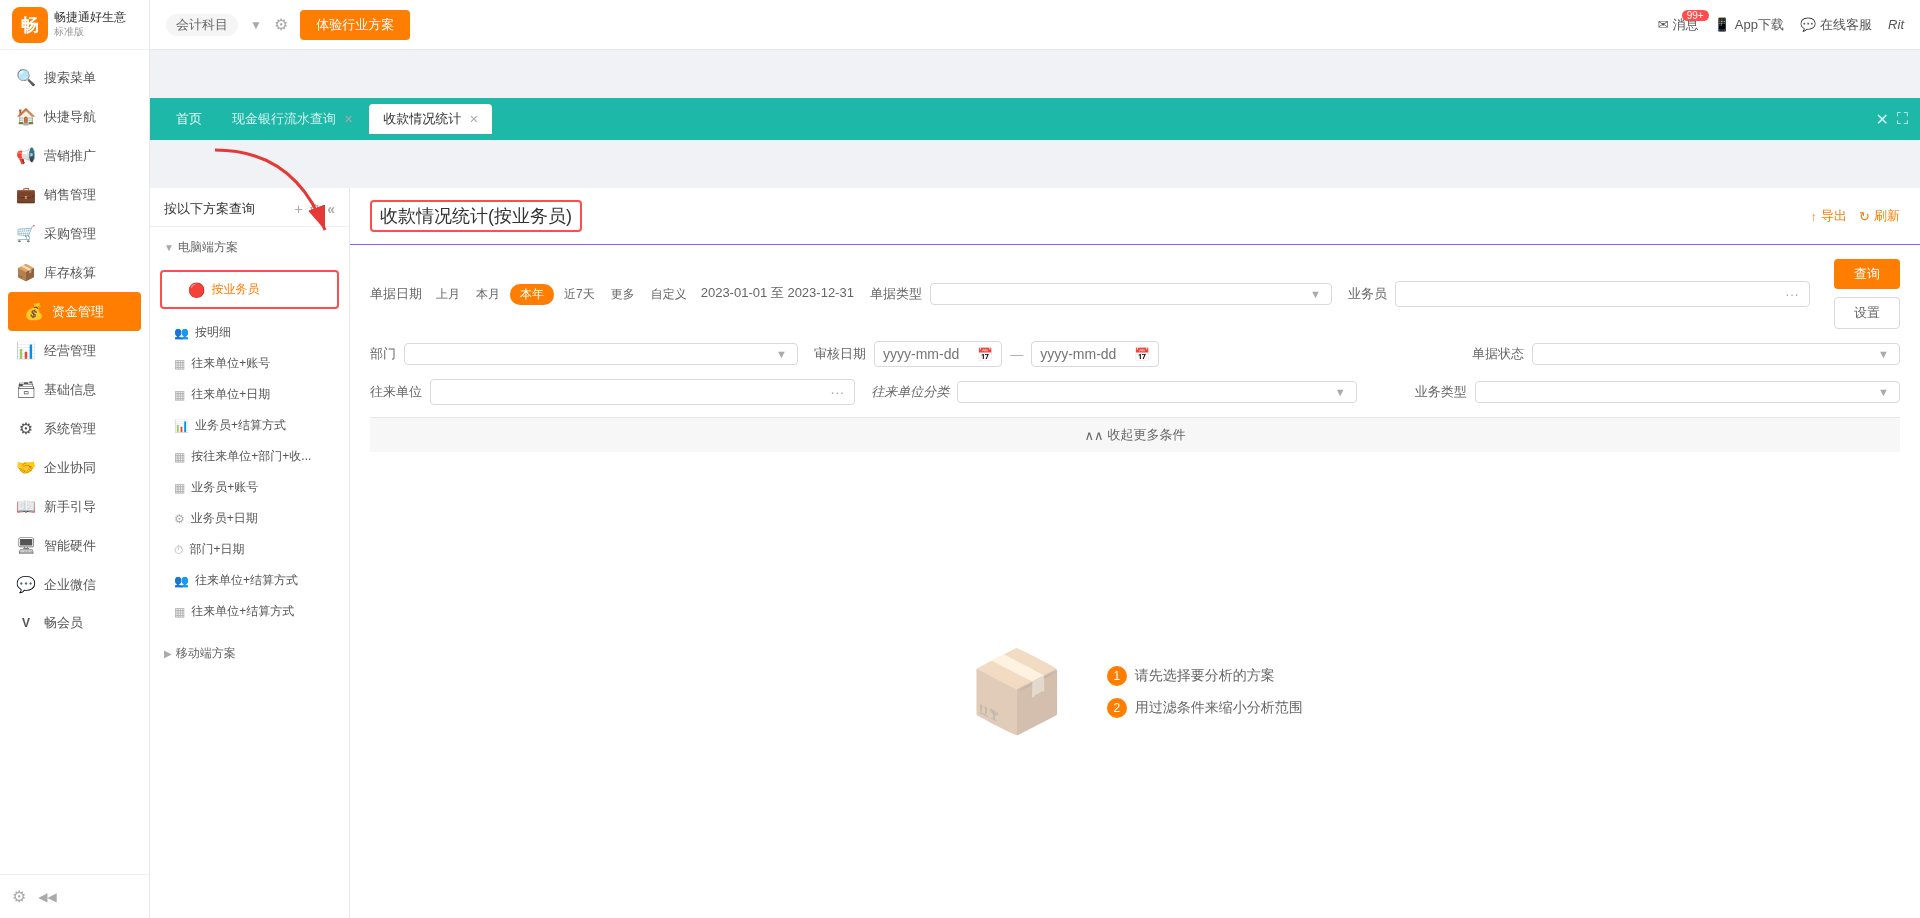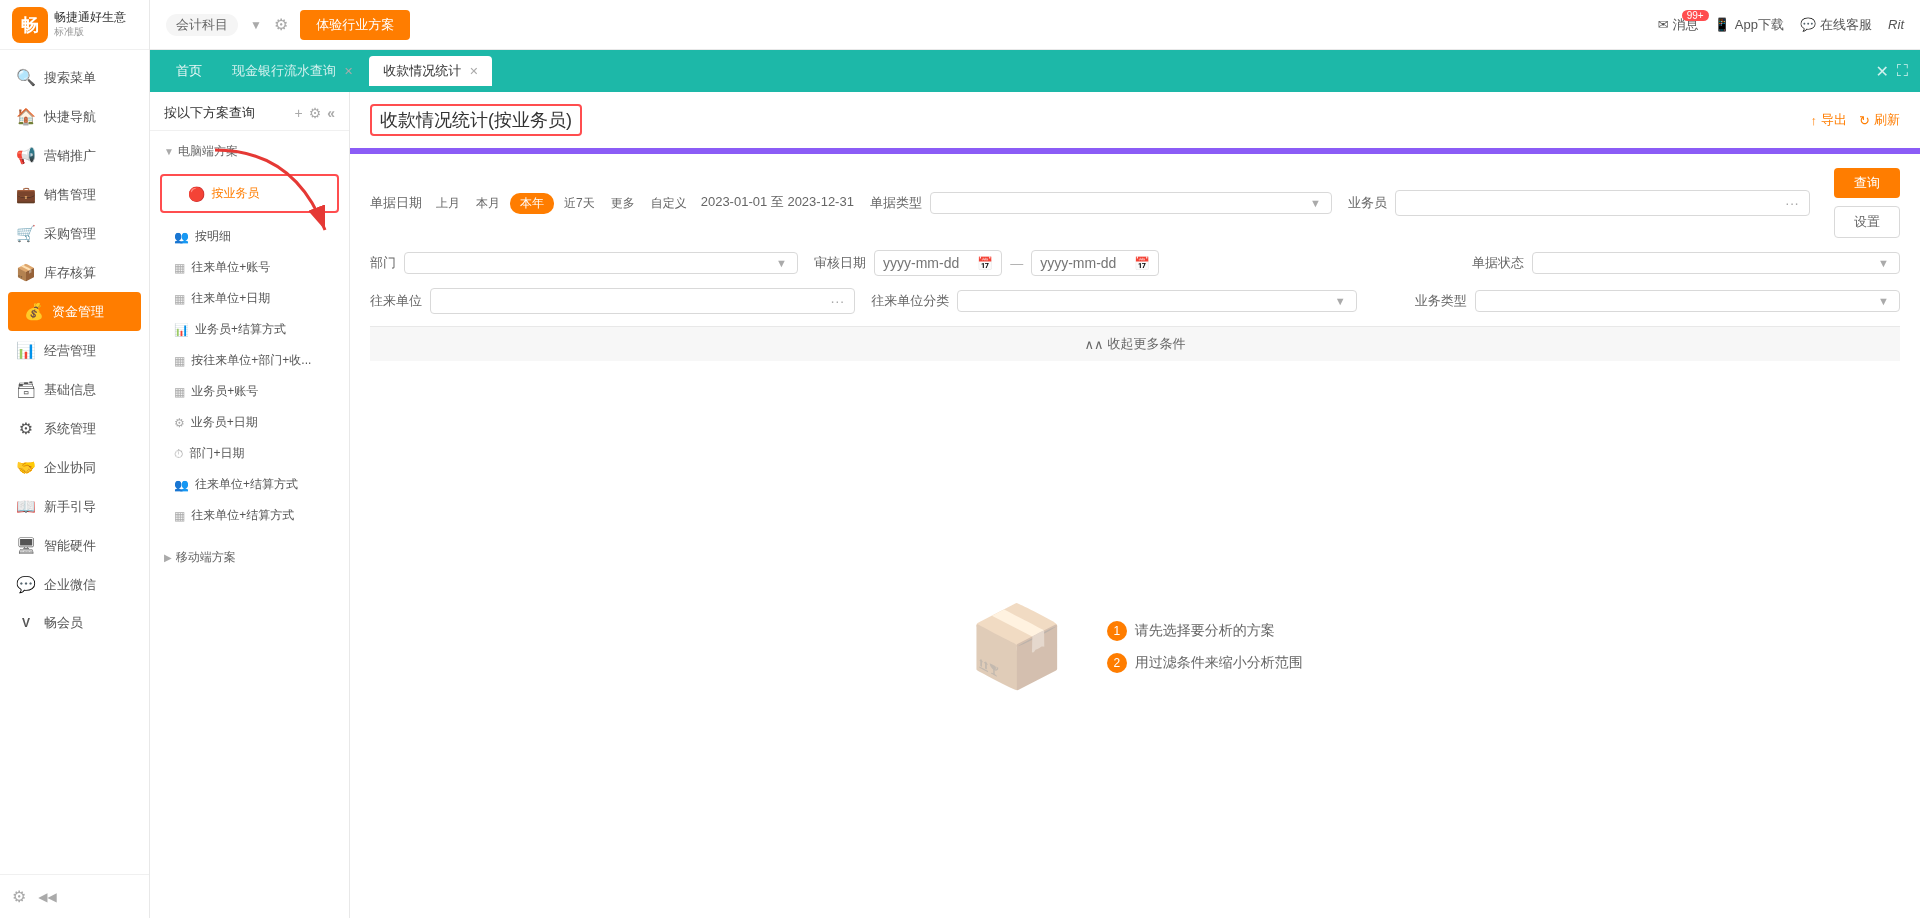--- a/index.html
+++ b/index.html
@@ -16,21 +16,21 @@
     .logo-badge { font-size: 10px; color: #999; }
     .sidebar-nav { flex: 1; overflow-y: auto; padding: 8px 0; }
     .nav-item { display: flex; align-items: center; padding: 10px 16px; cursor: pointer; color: #555; font-size: 13px; gap: 8px; }
     .nav-item.active { background: #ff7d00; color: #fff; border-radius: 4px; margin: 0 8px; }
     .nav-item.active .nav-icon { color: #fff; }
     .nav-icon { font-size: 16px; width: 20px; text-align: center; }
     .sidebar-bottom { padding: 12px; border-top: 1px solid #f0f0f0; display: flex; gap: 12px; align-items: center; }
     .sidebar-bottom-btn { color: #aaa; font-size: 16px; cursor: pointer; }
 
     
-    .main-area { flex: 1; display: flex; flex-direction: column; overflow: hidden; }
+    .main-area { flex: 1; display: flex; flex-direction: column; overflow: hidden; gap: 48px; }
 
     
     .header-bar { height: 50px; background: #fff; display: flex; align-items: center; justify-content: space-between; padding: 0 16px; border-bottom: 1px solid #e8e8e8; flex-shrink: 0; }
     .header-left { display: flex; align-items: center; gap: 12px; }
     .header-breadcrumb { font-size: 13px; color: #666; background: #f5f5f5; padding: 2px 10px; border-radius: 12px; }
     .header-dropdown { color: #aaa; cursor: pointer; font-size: 12px; }
     .header-settings { color: #aaa; cursor: pointer; font-size: 16px; }
     .trial-btn { background: #ff7d00; color: #fff; border: none; border-radius: 4px; padding: 6px 16px; font-size: 13px; cursor: pointer; }
     .header-right { display: flex; align-items: center; gap: 16px; }
     .header-msg { display: flex; align-items: center; gap: 4px; color: #555; font-size: 13px; cursor: pointer; position: relative; }
@@ -63,21 +63,21 @@
     .panel-list-item { display: flex; align-items: center; padding: 7px 14px 7px 24px; gap: 6px; cursor: pointer; font-size: 12px; color: #555; }
     .panel-list-item.active { color: #ff7d00; }
     .panel-item-icon { font-size: 12px; color: #aaa; }
     .panel-list-item.active .panel-item-icon { color: #ff7d00; }
     .highlight-box { border: 2px solid #ff4d4f; border-radius: 4px; margin: 8px 10px; padding: 2px; }
 
     
     .right-panel { flex: 1; display: flex; flex-direction: column; overflow: hidden; }
 
     
-    .page-header { background: #fff; padding: 12px 20px; display: flex; align-items: center; justify-content: space-between; border-bottom: 6px solid #8b5cf6; flex-shrink: 0; }
+    .page-header { background: #fff; padding: 12px 20px; display: flex; align-items: center; justify-content: space-between; border-bottom: 1px solid #8b5cf6; flex-shrink: 0; }
     .page-title { font-size: 18px; color: #333; font-weight: 500; }
     .page-actions { display: flex; gap: 12px; align-items: center; }
     .action-btn { display: flex; align-items: center; gap: 4px; color: #ff7d00; font-size: 13px; cursor: pointer; }
 
     
     .search-area { background: #fff; padding: 14px 20px; flex-shrink: 0; }
     .search-row { display: flex; align-items: center; gap: 16px; margin-bottom: 12px; flex-wrap: wrap; }
     .search-field { display: flex; align-items: center; gap: 8px; }
     .field-label { color: #666; font-size: 13px; white-space: nowrap; }
     .date-tabs { display: flex; gap: 4px; align-items: flex-start; }
@@ -394,21 +394,21 @@
           </div>
 
           <div class="search-row">
             <div class="search-field" style="flex:1;">
               <span class="field-label">往来单位</span>
               <div class="select-field" style="flex:1;">
                 <span class="select-text"></span>
                 <span class="more-icon">···</span>
               </div>
             </div>
-            <div class="search-field" style="flex:1;">
+            <div class="search-field" style="flex:1;font-style:italic;">
               <span class="field-label">往来单位分类</span>
               <div class="select-field" style="flex:1;">
                 <span class="select-text"></span>
                 <span class="select-arrow">▼</span>
               </div>
             </div>
             <div class="search-field" style="flex:1;margin-left:42px;">
               <span class="field-label">业务类型</span>
               <div class="select-field" style="flex:1;">
                 <span class="select-text"></span>

